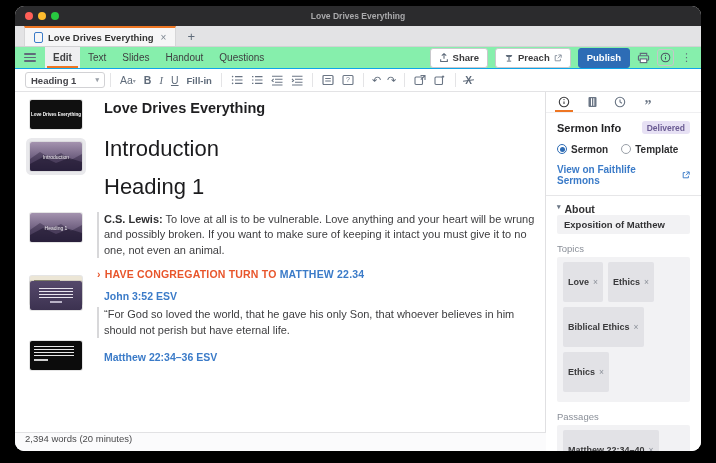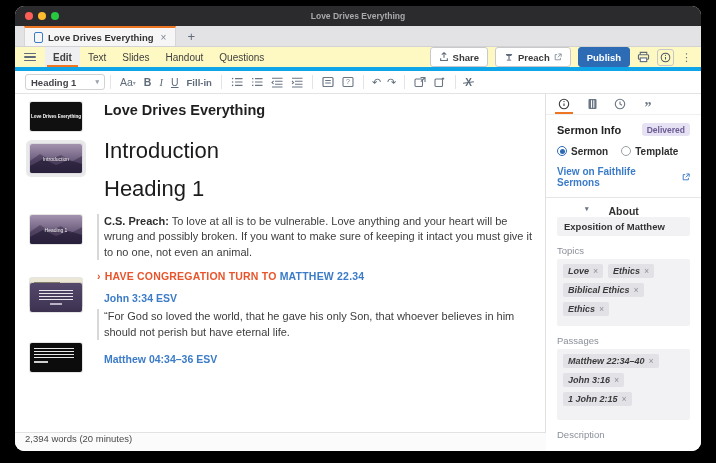--- a/index.html
+++ b/index.html
@@ -28,21 +28,21 @@
   .doc-tab{
     margin-left:9px; display:flex; align-items:center; gap:5px;
     background:#f6f6f7; border-top:2px solid #ee7623;
     border-right:1px solid #d6d6d8; border-left:1px solid #d6d6d8;
     padding:0 9px; font-size:9.5px; color:#333; font-weight:bold;
   }
   .doc-icon{ width:9px; height:11px; border:1.3px solid #3b7bc8; border-radius:2px; display:inline-block; }
   .tab-close{ color:#7d8691; font-weight:normal; font-size:10px; margin-left:2px; }
   .newtab{ display:flex; align-items:center; padding:0 11px; color:#5f6b7a; font-size:13px; }
   
-  .menubar{ flex:0 0 22px; background:#fef9c3; border-bottom:4px solid #0ea5e9; display:flex; align-items:stretch; padding:0 9px;text-align:center; }
+  .menubar{ flex:0 0 22px; background:#86efac; border-bottom:1px solid #0ea5e9; display:flex; align-items:stretch; padding:0 9px;text-align:center; }
   .hamburger{ align-self:center; width:12px; margin-right:9px; display:flex; flex-direction:column; gap:2px; }
   .hamburger i{ display:block; height:1.6px; background:#5f6b7a; border-radius:1px; }
   .menu-item{ position:relative; display:flex; align-items:center; padding:0 8px; font-size:10px; color:#3e3e40; }
   .menu-item.active{ font-weight:bold; background:#efeff1; }
   .menu-item.active::after{ content:""; position:absolute; left:2px; right:2px; bottom:0; height:2px; background:#ee7623; }
   .menu-right{ margin-left:auto; display:flex; align-items:center; gap:7px; }
   .btn{ height:20px; display:flex; align-items:center; gap:4px; padding:0 8px; border:1px solid #c9c9cc; border-radius:3px; background:#fff; font-size:9.5px; font-weight:bold; color:#3a3a3c; }
   .btn svg{ display:block; }
   .btn-publish{ background:#2d6cb5; border-color:#2d6cb5; color:#fff; }
   .icon-btn{ display:flex; align-items:center; justify-content:center; color:#5f6b7a; }
@@ -110,27 +110,27 @@
   .rp-titlerow{ display:flex; align-items:center; justify-content:space-between; }
   .rp-title{ font-size:11px; font-weight:bold; color:#232325; }
   .badge{ font-size:8.5px; font-weight:bold; background:#e7e1f4; color:#6a5b93; padding:1.5px 5px; border-radius:3px; }
   .radio-row{ display:flex; align-items:center; gap:13px; margin-top:10px; }
   .radio-opt{ display:flex; gap:4px; font-size:10px; font-weight:bold; color:#2e2e30; }
   .radio{ width:10px; height:10px; border-radius:50%; border:1px solid #9aa0a8; display:flex; align-items:center; justify-content:center; background:#fff; }
   .radio.on{ border-color:#2d6cb5; }
   .radio.on i{ width:5px; height:5px; border-radius:50%; background:#2d6cb5; display:block; }
   .rp-link{ margin-top:9px; font-size:10px; font-weight:bold; color:#3b7bc8; display:flex; align-items:center; gap:4px; }
   .rp-divider{ border-top:1px solid #e6e6e8; margin:9px -11px 0; }
-  .about-header{ margin-top:7px; display:flex; gap:20px; font-size:10.5px; font-weight:bold; color:#323234;margin-left:28px; }
+  .about-header{ margin-top:7px; display:flex; gap:4px; font-size:10.5px; font-weight:bold; color:#323234; }
   .about-caret{ font-size:7px; color:#6b7685; }
   .field-label{ margin-top:9px; margin-bottom:3px; font-size:9.5px; color:#8a8f98; }
   .field-box{ background:#f2f2f4; border-radius:2px; padding:4px 7px; font-size:9.5px; font-weight:bold; color:#333335; }
   .tag-box{ background:#f2f2f4; border-radius:2px; padding:5px 6px 10px; display:flex; flex-wrap:wrap; gap:5px; }
   .tag-box.tall{ padding-bottom:14px; }
-  .tag{ background:#e2e2e6; border-radius:2px; padding:2px 5px; font-size:9px; font-weight:bold; color:#3a3a3c; display:flex; align-items:center; gap:4px; white-space:nowrap;font-style:italic; }
+  .tag{ background:#e2e2e6; border-radius:2px; padding:15px 5px; font-size:9px; font-weight:bold; color:#3a3a3c; display:flex; align-items:center; gap:4px; white-space:nowrap; }
   .tag .x{ color:#8a8f98; font-weight:normal; font-size:8.5px; }
   svg{ display:block; }
 </style>
 </head>
 <body>
 
 <div class="window">
 
   <div class="titlebar">
     <div class="lights">
@@ -317,25 +317,25 @@
             <span class="blines" style="display:block;"></span>
             <span class="bcap" style="display:block;"></span>
           </div>
 
         </div>
 
         <div class="editor">
           <div class="doc-title">Love Drives Everything</div>
           <div class="h-big">Introduction</div>
           <div class="h-big h2nd">Heading 1</div>
-          <div class="quote"><span class="speaker">C.S. Preach:</span><span> To love at all is to be vulnerable. Love anything and your heart will be wrung and possibly broken. If you want to make sure of keeping it intact you must give it to no one, not even an animal.</span></div>
+          <div class="quote"><span class="speaker">C.S. Lewis:</span><span> To love at all is to be vulnerable. Love anything and your heart will be wrung and possibly broken. If you want to make sure of keeping it intact you must give it to no one, not even an animal.</span></div>
           <div class="direction"><span class="marker">›</span><span>HAVE CONGREGATION TURN TO </span><span class="dlink">MATTHEW 22.34</span></div>
-          <div class="verse-ref">John 3:34 ESV</div>
+          <div class="verse-ref">John 3:52 ESV</div>
           <div class="verse-text">“For God so loved the world, that he gave his only Son, that whoever believes in him should not perish but have eternal life.</div>
-          <div class="verse-ref">Matthew 04:34–36 ESV</div>
+          <div class="verse-ref">Matthew 22:34–36 ESV</div>
         </div>
       </div>
 
       <div class="statusbar">
         <span>2,394 words (20 minutes)</span>
       </div>
     </div>
 
     <div class="rpanel">
       <div class="rp-tabs">

